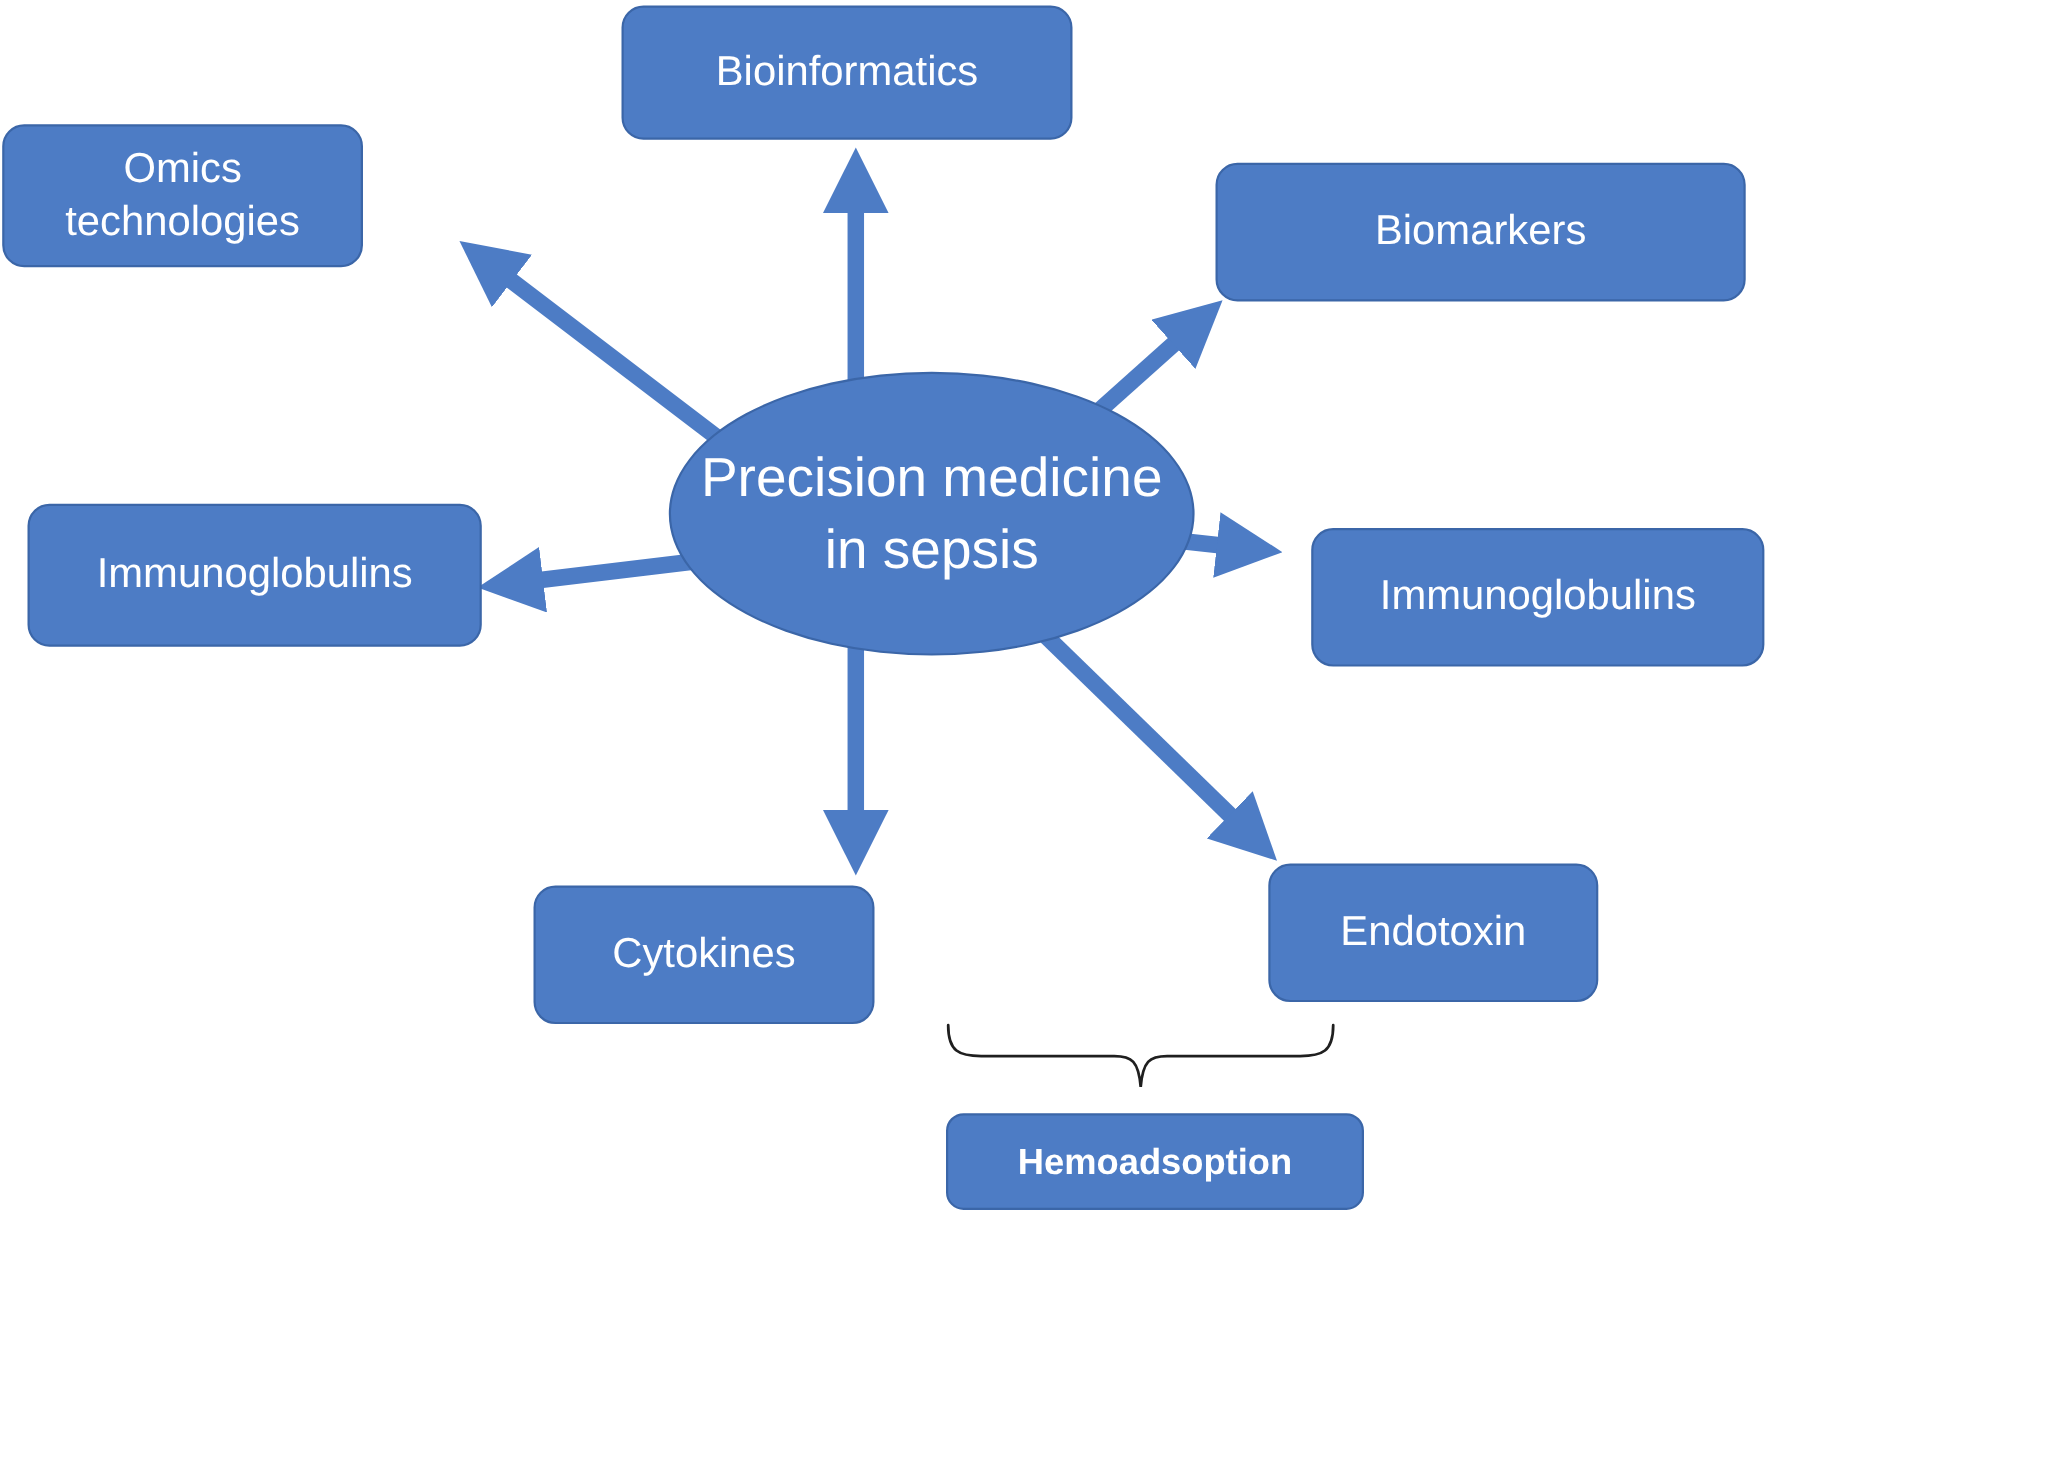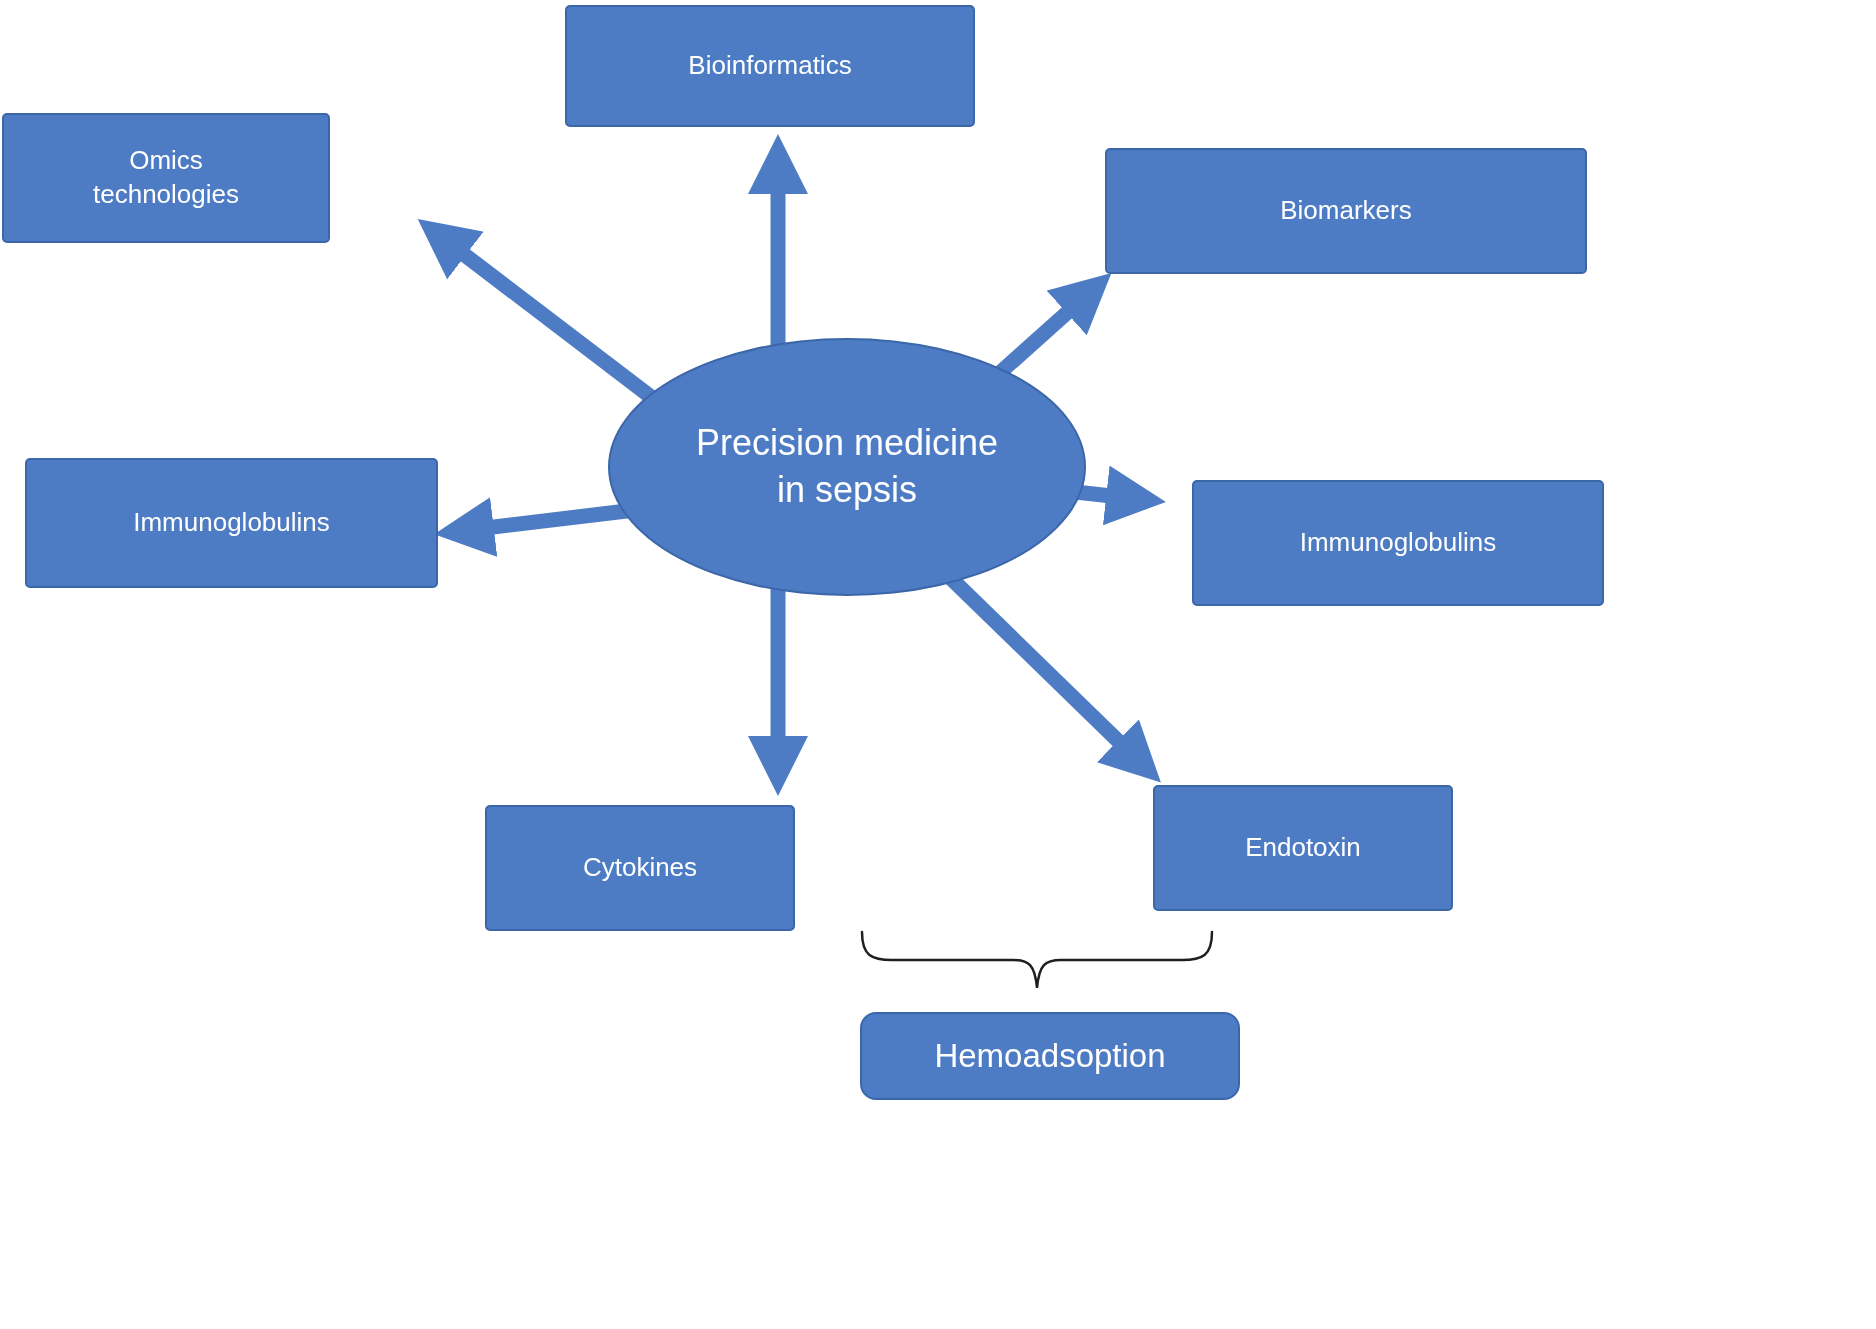--- a/index.html
+++ b/index.html
@@ -34,41 +34,41 @@
     position: absolute;
     display: flex;
     flex-direction: column;
     align-items: center;
     justify-content: center;
     background: var(--node-fill, #4d7cc5);
     color: var(--node-text, #ffffff);
     text-align: center;
   }
   .box {
-    border-radius: 5px;
+    border-radius: 20px;
     border: 2px solid var(--node-border, #3b66a8);
-    font-size: 26px;
+    font-size: 38px;
     line-height: 1.3;
   }
   .ellipse {
     border-radius: 50%;
     border: 2px solid var(--node-border, #3b66a8);
-    font-size: 36px;
+    font-size: 50px;
     line-height: 1.3;
   }
   .pos-center          { left: 608px;  top: 338px;  width: 478px; height: 258px; }
   .pos-bioinformatics  { left: 565px;  top: 5px;    width: 410px; height: 122px; }
   .pos-omics           { left: 2px;    top: 113px;  width: 328px; height: 130px; }
   .pos-biomarkers      { left: 1105px; top: 148px;  width: 482px; height: 126px; }
   .pos-immunoparalysis { left: 25px;   top: 458px;  width: 413px; height: 130px; }
   .pos-immunoglobulins { left: 1192px; top: 480px;  width: 412px; height: 126px; }
   .pos-cytokines       { left: 485px;  top: 805px;  width: 310px; height: 126px; }
   .pos-endotoxin       { left: 1153px; top: 785px;  width: 300px; height: 126px; }
   .pos-hemoadsorption  { left: 860px;  top: 1012px; width: 380px; height: 88px;
-                         font-size: 33px; font-weight: 400; border-radius: 16px; }
+                         font-size: 33px; font-weight: 700; border-radius: 16px; }
 </style>
 </head>
 <body>
 
 <div class="canvas">
 
   <svg class="connectors" viewBox="0 0 1876 1329" xmlns="http://www.w3.org/2000/svg">
     <defs>
       <marker id="ah" viewBox="0 0 10 10" refX="7" refY="5" markerWidth="4" markerHeight="4" orient="auto" markerUnits="strokeWidth">
         <path class="arrowhead" d="M 0 0 L 10 5 L 0 10 z"></path>

